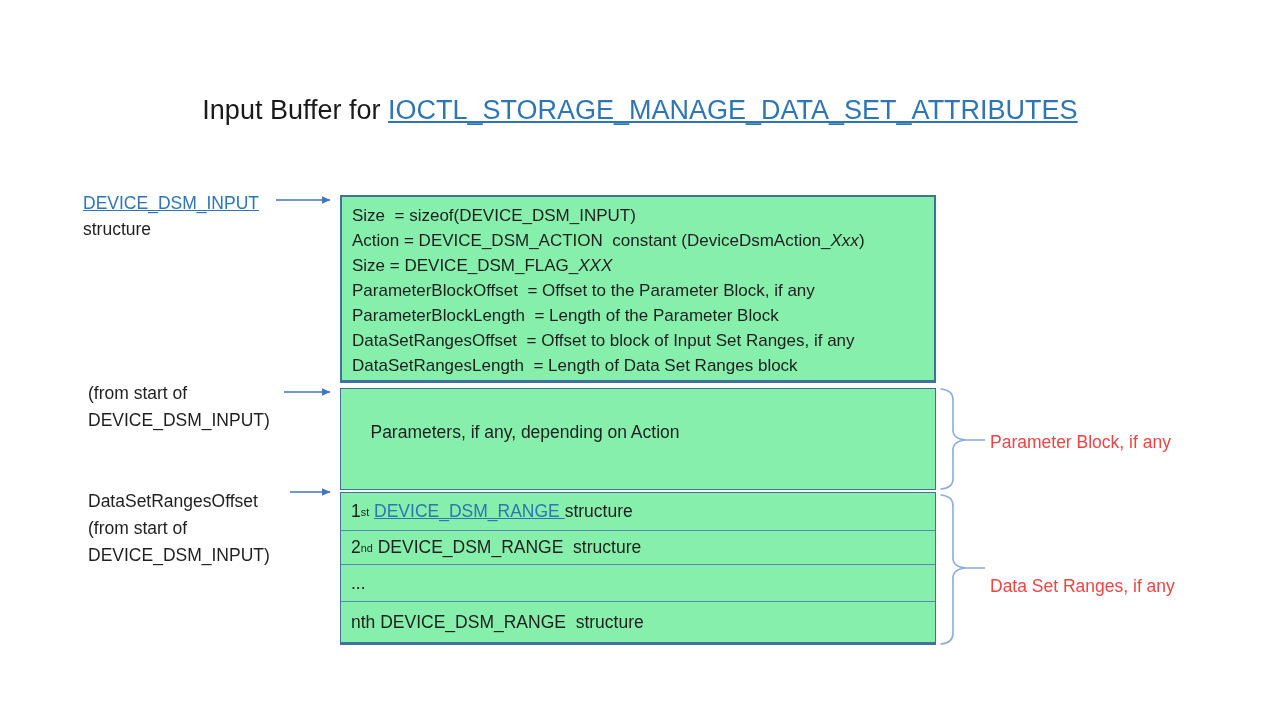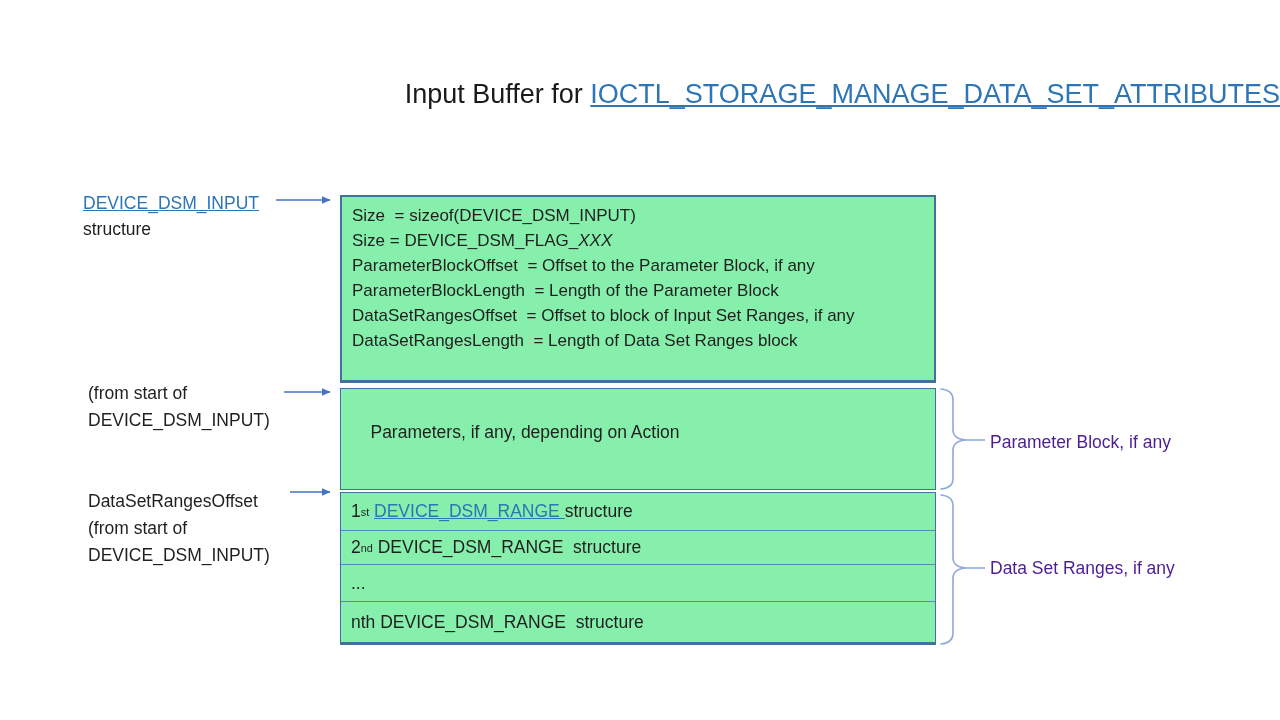--- a/index.html
+++ b/index.html
@@ -2,21 +2,21 @@
 <html><head>
 <meta charset="utf-8">
 <style>
   html,body{margin:0;padding:0;background:#fff;}
   .slide{
     position:relative;width:1280px;height:720px;background:#ffffff;
     font-family:"Liberation Sans",sans-serif;color:#1f1f1f;overflow:hidden;
   }
   
   .title{
-    position:absolute;top:76px;left:0;width:100%;text-align:right;
+    position:absolute;top:92px;left:0;width:100%;text-align:center;
     font-size:27px;line-height:36px;white-space:pre;color:#1a1a1a;
   }
   .title .link{color:#2E75B6;text-decoration:underline;cursor:pointer;}
 
   
   .blue-link{color:#2E75B6;text-decoration:underline;cursor:pointer;}
 
   
   .lbl{position:absolute;font-size:17.5px;line-height:27px;color:#1f1f1f;}
   .lbl div{white-space:pre;}
@@ -46,23 +46,23 @@
     font-size:17.5px;border-bottom:1px solid #5b87b7;
   }
   .box-ranges .row span{white-space:pre;}
   .box-ranges .r1{height:37px;}
   .box-ranges .r2{height:33px;}
   .box-ranges .r3{height:36px;}
   .box-ranges .r4{flex:1;border-bottom:none;}
   sup{font-size:0.62em;line-height:0;}
 
   
-  .rlbl{position:absolute;font-size:17.5px;white-space:pre;color:#4c1d95;}
+  .rlbl{position:absolute;font-size:17.5px;white-space:pre;color:#ef4444;}
   .rlbl-param{left:990px;top:432px;}
-  .rlbl-ranges{left:990px;top:558px;}
+  .rlbl-ranges{left:990px;top:576px;}
 
   
   .overlay{position:absolute;left:0;top:0;width:1280px;height:720px;pointer-events:none;}
 </style>
 </head>
 <body>
 
 <div class="slide">
 
   <div class="title"><span>Input Buffer for </span><span class="link">IOCTL_STORAGE_MANAGE_DATA_SET_ATTRIBUTES</span></div>
@@ -95,20 +95,21 @@
   </div>
 
   <div class="lbl" style="left:88px;top:488px;">
     <div>DataSetRangesOffset</div>
     <div>(from start of</div>
     <div>DEVICE_DSM_INPUT)</div>
   </div>
 
   <div class="box box-input">
     <div class="bline"><span>Size  = sizeof(DEVICE_DSM_INPUT)</span></div>
+    <div class="bline"><span>Action = DEVICE_DSM_ACTION  constant (DeviceDsmAction_</span><span class="it">Xxx</span><span>)</span></div>
     <div class="bline"><span>Size = DEVICE_DSM_FLAG_</span><span class="it">XXX</span></div>
     <div class="bline"><span>ParameterBlockOffset  = Offset to the Parameter Block, if any</span></div>
     <div class="bline"><span>ParameterBlockLength  = Length of the Parameter Block</span></div>
     <div class="bline"><span>DataSetRangesOffset  = Offset to block of Input Set Ranges, if any</span></div>
     <div class="bline"><span>DataSetRangesLength  = Length of Data Set Ranges block</span></div>
   </div>
 
   <div class="box box-params">
     <span>Parameters, if any, depending on Action</span>
   </div>

